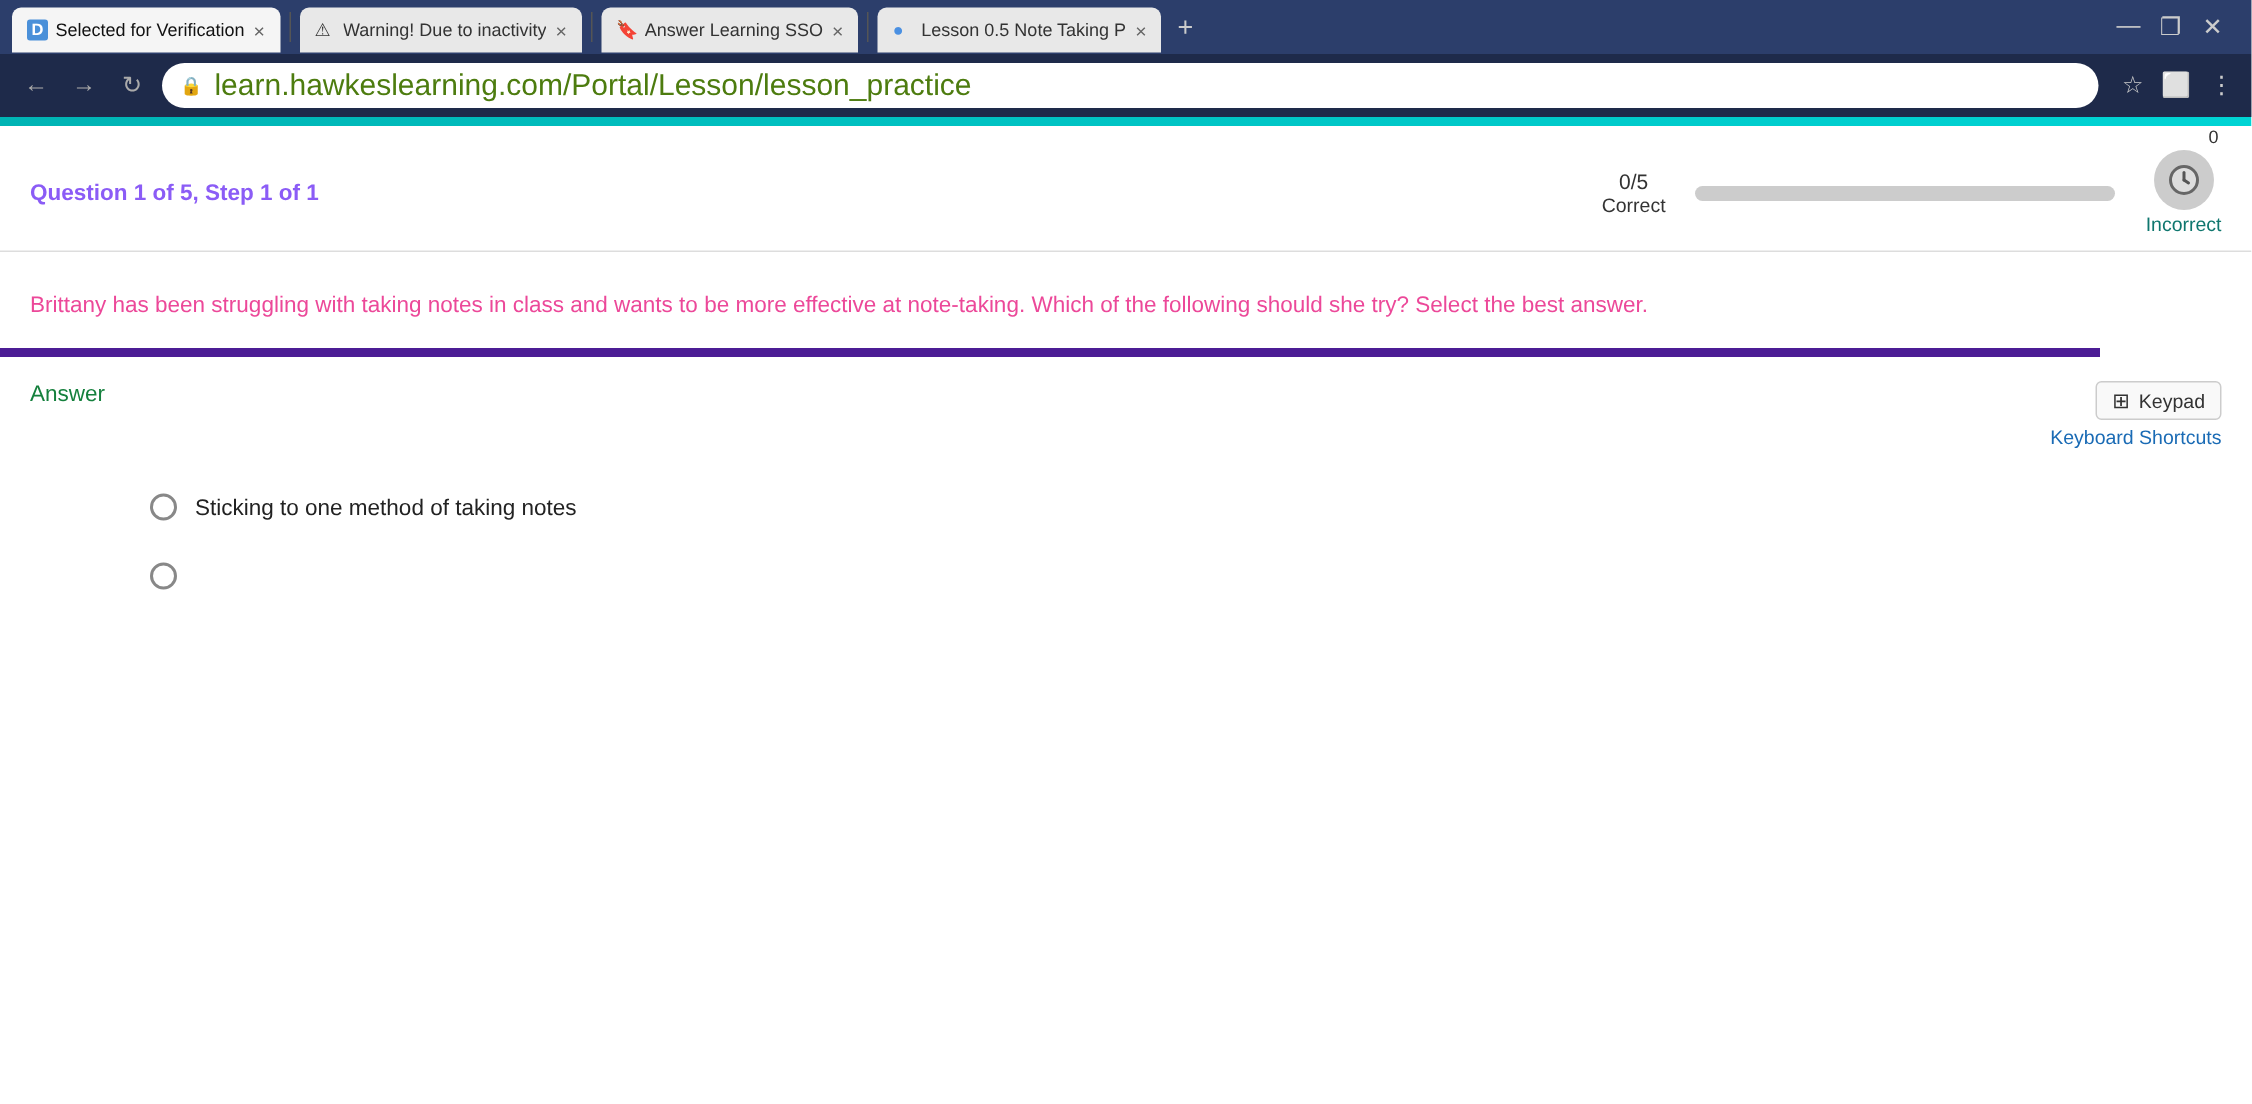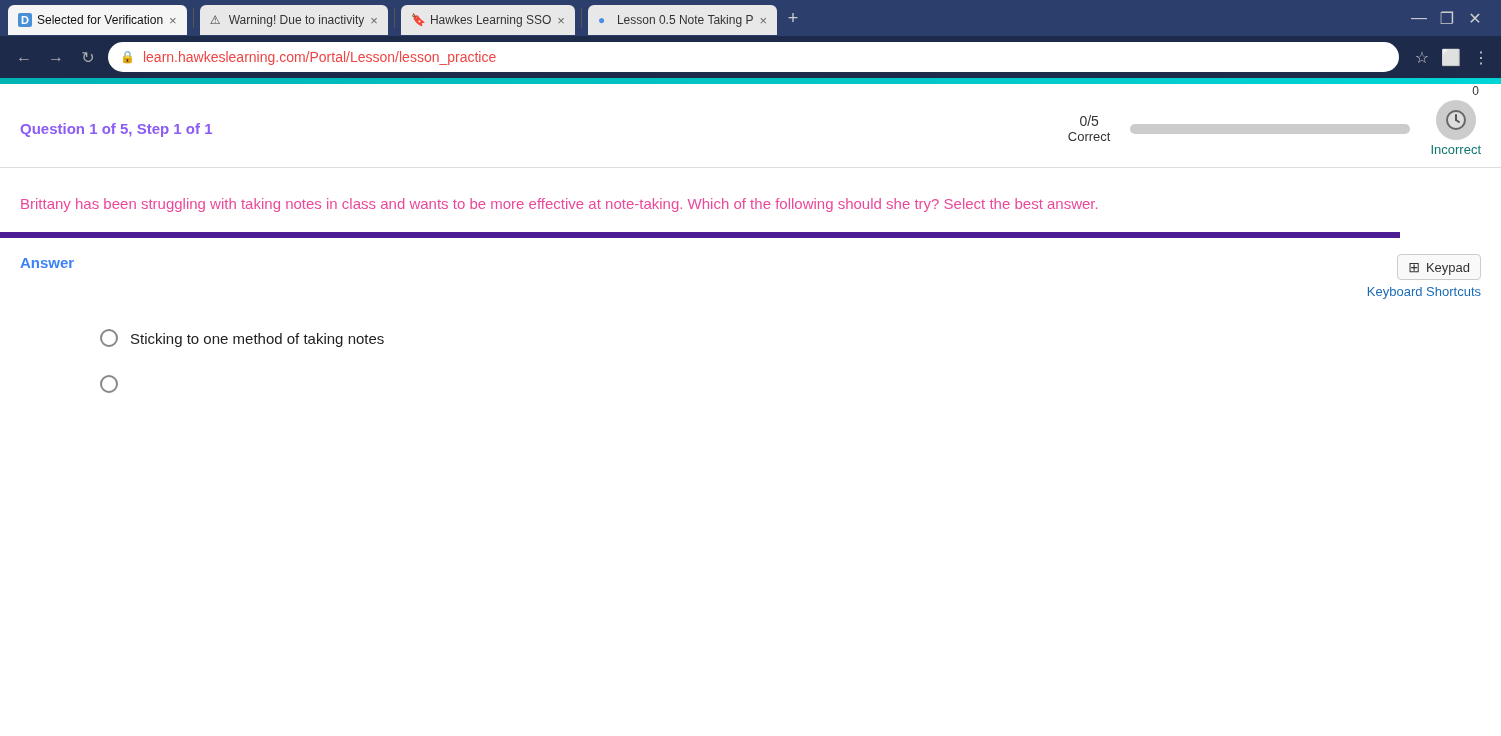--- a/index.html
+++ b/index.html
@@ -268,22 +268,22 @@
     }
 
     .answer-header-row {
       display: flex;
       align-items: flex-start;
       justify-content: space-between;
     }
 
     .answer-label {
       font-size: 15px;
-      font-weight: bold;
-      color: #3b82f6;
+      font-weight: normal;
+      color: #15803d;
       text-align: center;
     }
 
     .tools-panel {
       display: flex;
       flex-direction: column;
       align-items: flex-end;
       gap: 4px;
     }
 
@@ -363,21 +363,21 @@
     <div class="tab">
       <span class="tab-favicon" style="font-size:12px;">⚠</span>
       <span class="tab-label">Warning! Due to inactivity</span>
       <span class="tab-close">×</span>
     </div>
 
     <div class="tab-separator"></div>
 
     <div class="tab">
       <span class="tab-favicon" style="font-size:12px;">🔖</span>
-      <span class="tab-label">Hawkes Learning SSO</span>
+      <span class="tab-label">Answer Learning SSO</span>
       <span class="tab-close">×</span>
     </div>
 
     <div class="tab-separator"></div>
 
     <div class="tab">
       <span class="tab-favicon" style="font-size:12px; color:#4a90e2;">●</span>
       <span class="tab-label">Lesson 0.5 Note Taking P</span>
       <span class="tab-close">×</span>
     </div>
@@ -391,21 +391,21 @@
     </div>
   </div>
 
   <div class="address-bar">
     <span class="nav-btn">←</span>
     <span class="nav-btn">→</span>
     <span class="nav-btn">↻</span>
 
     <div class="address-input">
       <span class="address-icon">🔒</span>
-      <span style="font-size:14px; color:#ef4444;">learn.hawkeslearning.com/Portal/Lesson/lesson_practice</span>
+      <span style="font-size:20px; color:#4d7c0f;">learn.hawkeslearning.com/Portal/Lesson/lesson_practice</span>
     </div>
 
     <div class="browser-actions">
       <span class="browser-action-btn">☆</span>
       <span class="browser-action-btn">⬜</span>
       <span class="browser-action-btn">⋮</span>
     </div>
   </div>
 
 </div>

